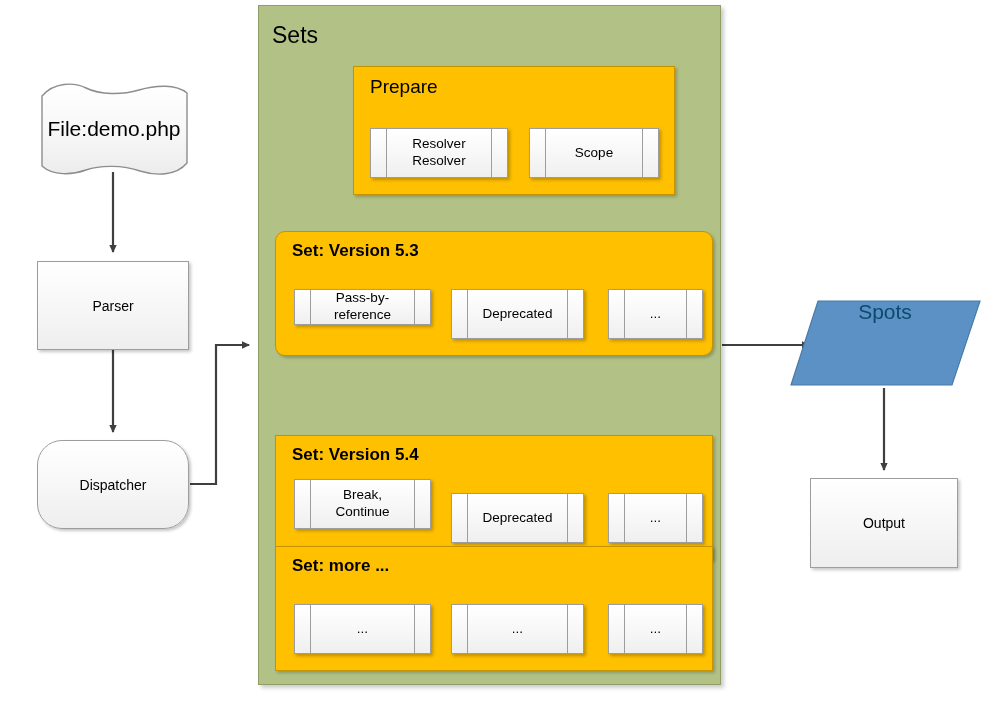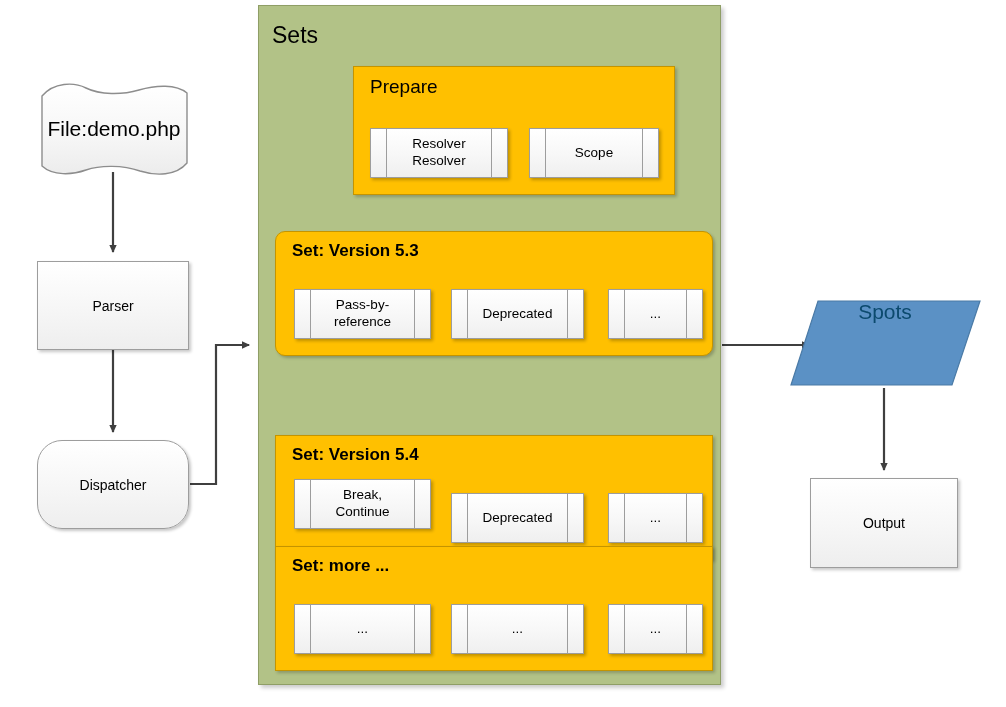--- a/index.html
+++ b/index.html
@@ -221,21 +221,21 @@
         <span class="bar right"></span>
         <div class="pdp-label">
           <span>Scope</span>
         </div>
       </div>
     </div>
 
     <div class="set-box" style="position:absolute; left:16px; top:225px; width:436px; height:123px;border-radius:10px;">
       <div class="set-title">Set: Version 5.3</div>
 
-      <div class="pdp" style="left:18px; top:57px; width:137px; height:50px;">
+      <div class="pdp" style="left:18px; top:57px; width:137px; height:36px;">
         <span class="bar left"></span>
         <span class="bar right"></span>
         <div class="pdp-label">
           <span>Pass-by-</span>
           <span>reference</span>
         </div>
       </div>
 
       <div class="pdp" style="left:175px; top:57px; width:133px; height:50px;">
         <span class="bar left"></span>

